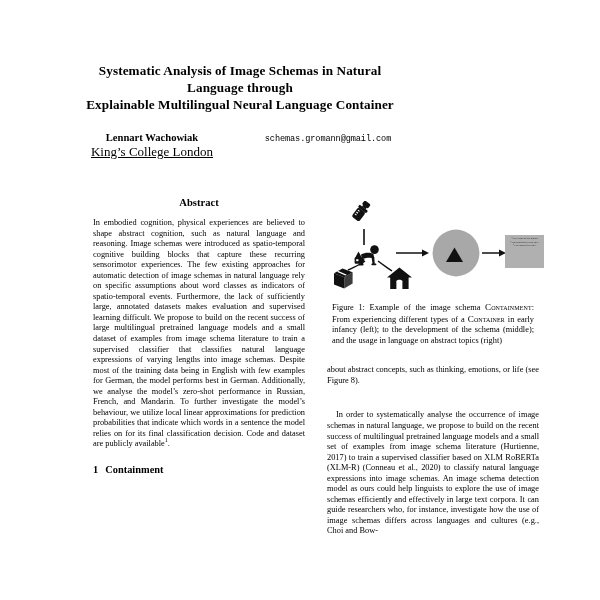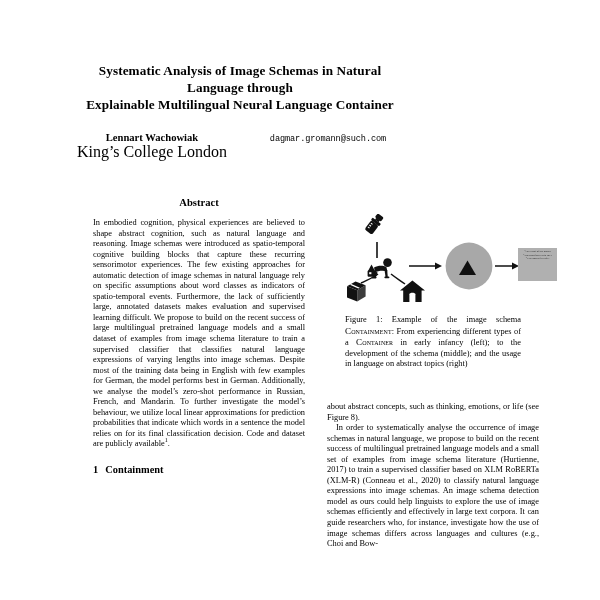--- a/index.html
+++ b/index.html
@@ -47,23 +47,24 @@
   .author {
     width: 205px;
     text-align: center;
   }
   .author-name {
     font-size: 10.6px;
     font-weight: bold;
     line-height: 13px;
   }
   .author-affil {
-    font-size: 16px;
+    font-size: 13px;
     line-height: 13px;
     margin-top: 1px;
+    text-decoration: underline;
   }
   .author-email {
     font-family: "Liberation Mono", "DejaVu Sans Mono", monospace;
     font-size: 8.6px;
     line-height: 13px;
     margin-top: 2px;
     letter-spacing: -0.1px;
   }
 
   
@@ -89,40 +90,40 @@
   }
 
   p.body-text {
     margin: 0;
     font-size: 8.35px;
     line-height: 10.55px;
     text-align: justify;
     text-justify: inter-word;
     hyphens: none;
   }
-  p.body-text + p.body-text { text-indent: 9px; }
+  p.body-text + p.body-text { text-indent: 9px; margin-top: 24px; }
 
   .footnote-marker {
     font-size: 6px;
     vertical-align: super;
     line-height: 0;
   }
 
   .section-head {
     display: flex;
     gap: 7px;
     font-size: 10.4px;
     font-weight: bold;
     margin-top: 13px;
     line-height: 14px;
   }
 
   
   .figure {
-    margin: 18px;
+    margin: 5px;
   }
   .figure-art {
     position: relative;
     width: 212px;
     height: 92px;
   }
   .figure-art svg { display: block; }
 
   .figure-caption {
     margin-top: 9px;
@@ -154,21 +155,21 @@
       <span class="title-line">Systematic Analysis of Image Schemas in Natural Language through</span>
       <span class="title-line">Explainable Multilingual Neural Language Container</span>
     </h1>
 
     <div class="authors">
       <div class="author">
         <div class="author-name">Lennart Wachowiak</div>
         <div class="author-affil">King’s College London</div>
       </div>
       <div class="author">
-        <div class="author-email">dagmar.gromann@such.com</div>
+        <div class="author-email">schemas.gromann@gmail.com</div>
       </div>
     </div>
   </div>
 
   <div class="columns">
 
     <div class="col">
       <div class="abstract-head">Abstract</div>
 
       <p class="body-text"><span>In embodied cognition, physical experiences are believed to shape abstract cognition, such as natural language and reasoning. Image schemas were introduced as spatio-temporal cognitive building blocks that capture these recurring sensorimotor experiences. The few existing approaches for automatic detection of image schemas in natural language rely on specific assumptions about word classes as indicators of spatio-temporal events. Furthermore, the lack of sufficiently large, annotated datasets makes evaluation and supervised learning difficult. We propose to build on the recent success of large multilingual pretrained language models and a small dataset of examples from image schema literature to train a supervised classifier that classifies natural language expressions of varying lengths into image schemas. Despite most of the training data being in English with few examples for German, the model performs best in German. Additionally, we analyse the model’s zero-shot performance in Russian, French, and Mandarin. To further investigate the model’s behaviour, we utilize local linear approximations for prediction probabilities that indicate which words in a sentence the model relies on for its final classification decision. Code and dataset are publicly available</span><span class="footnote-marker">1</span><span>.</span></p>

